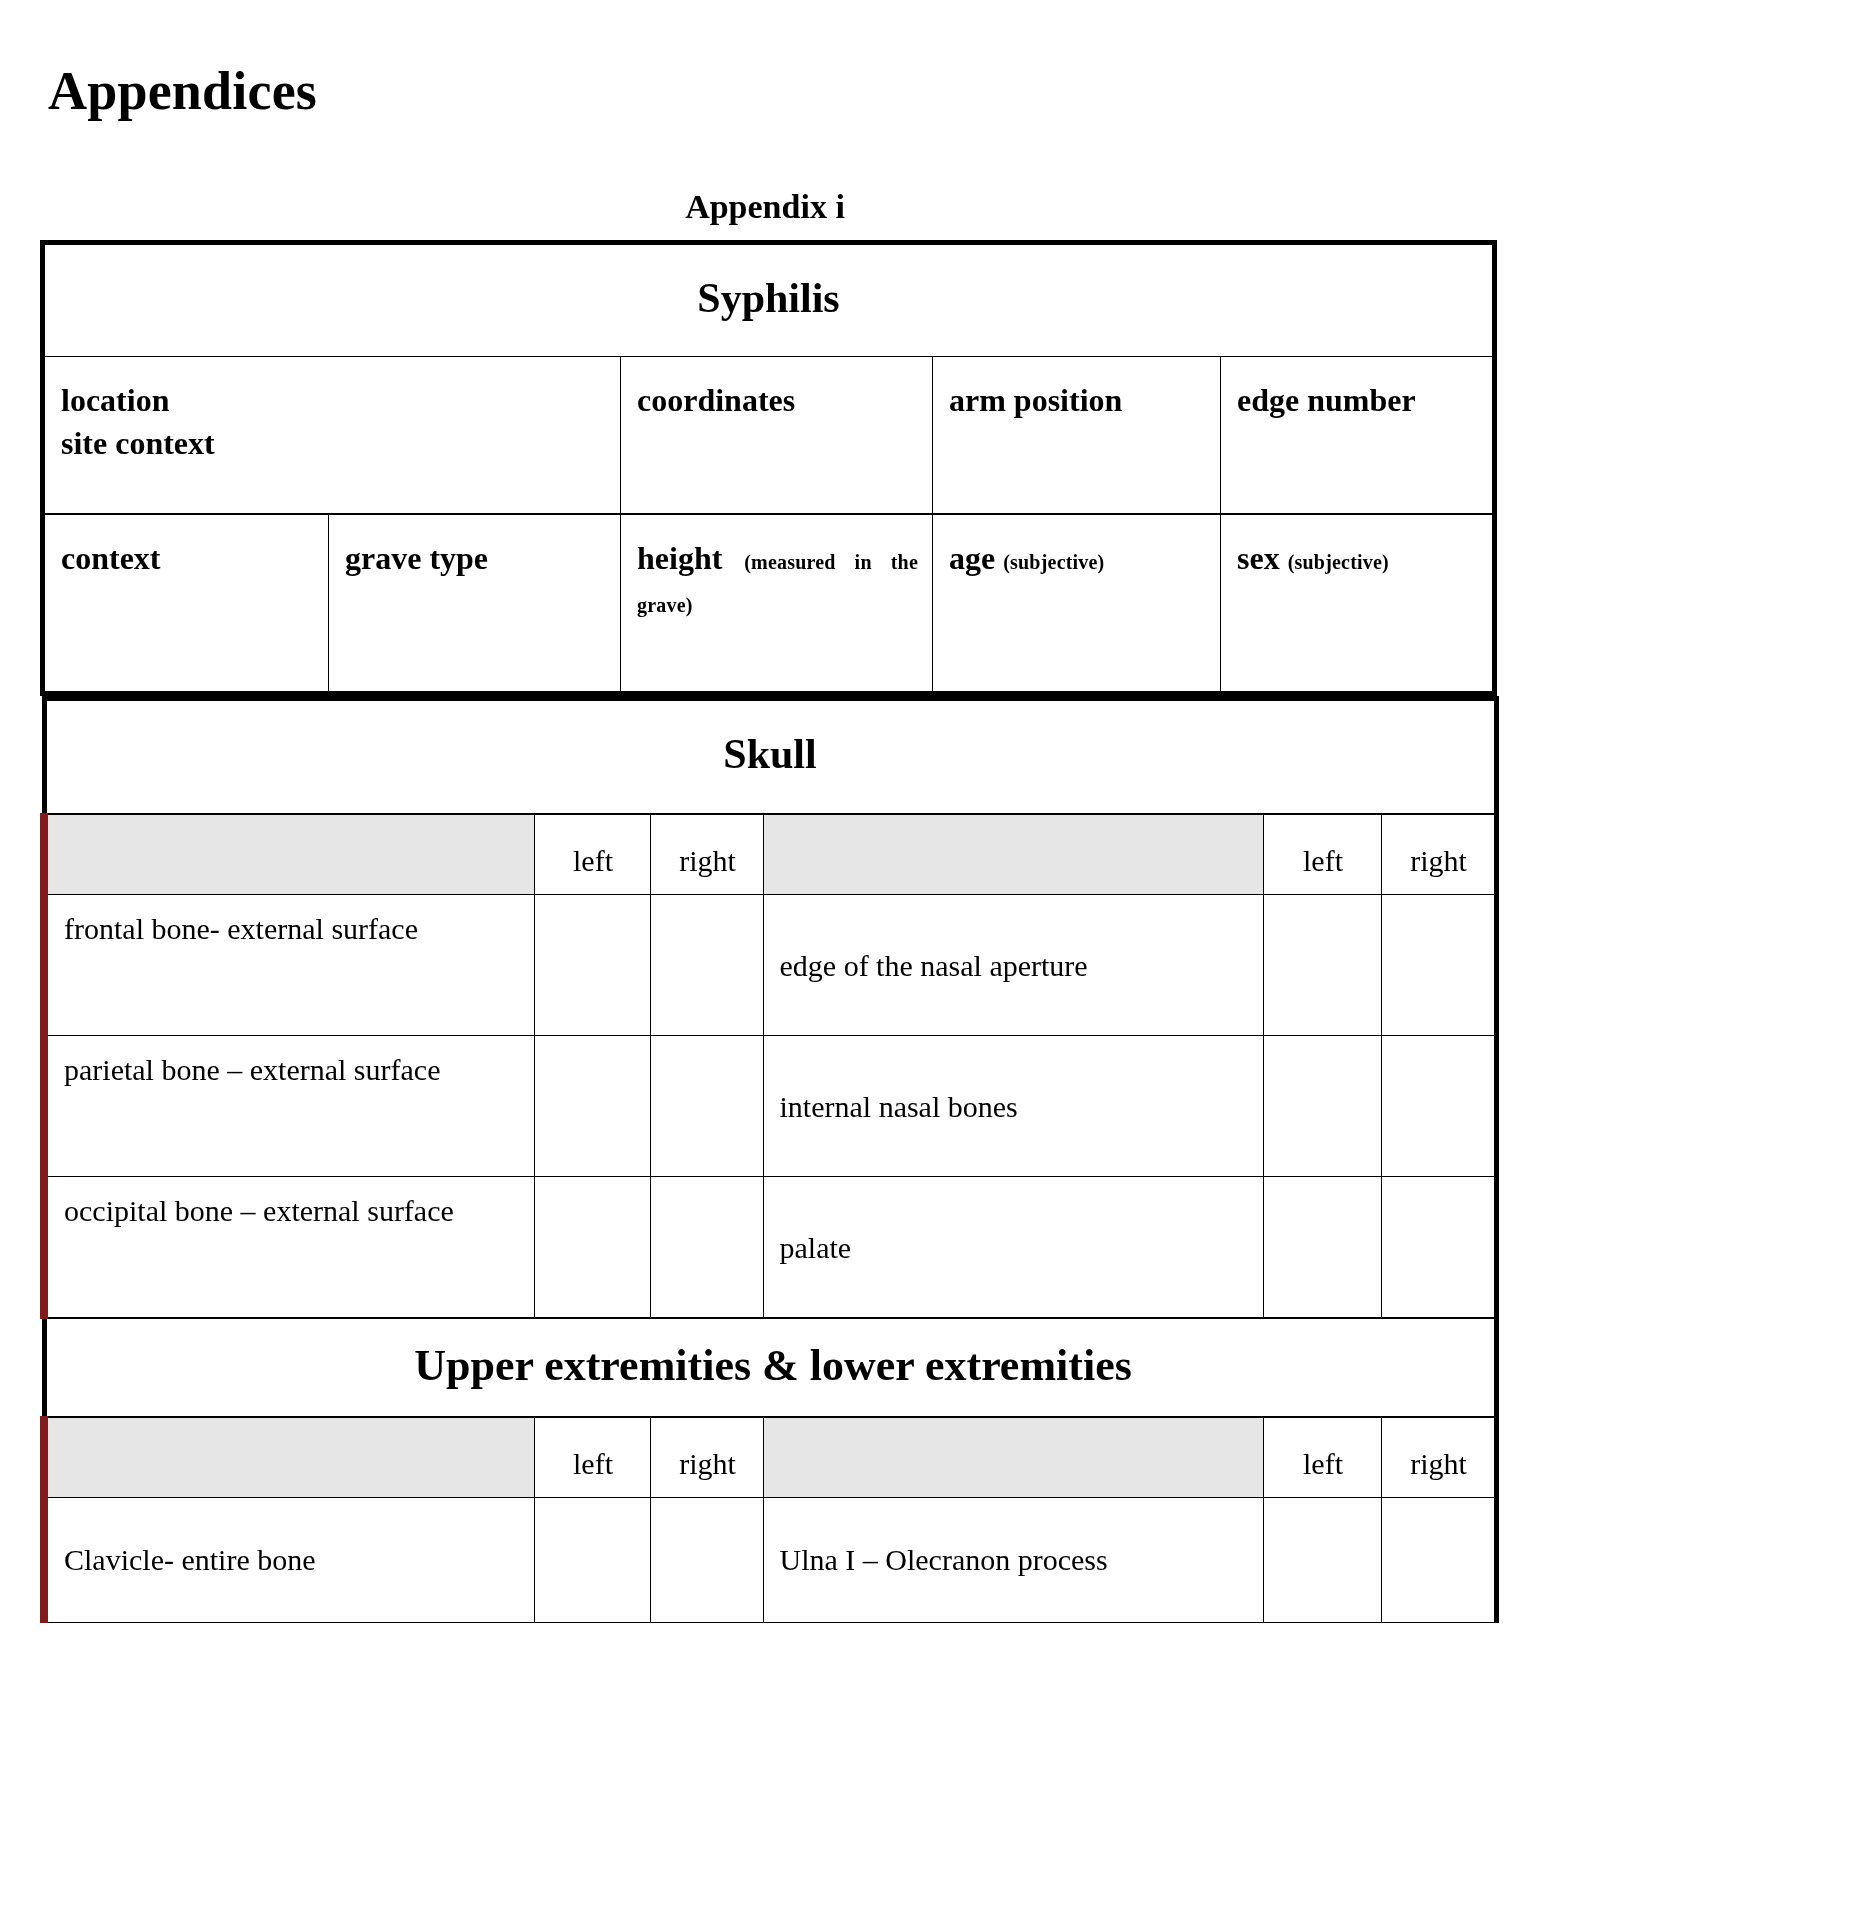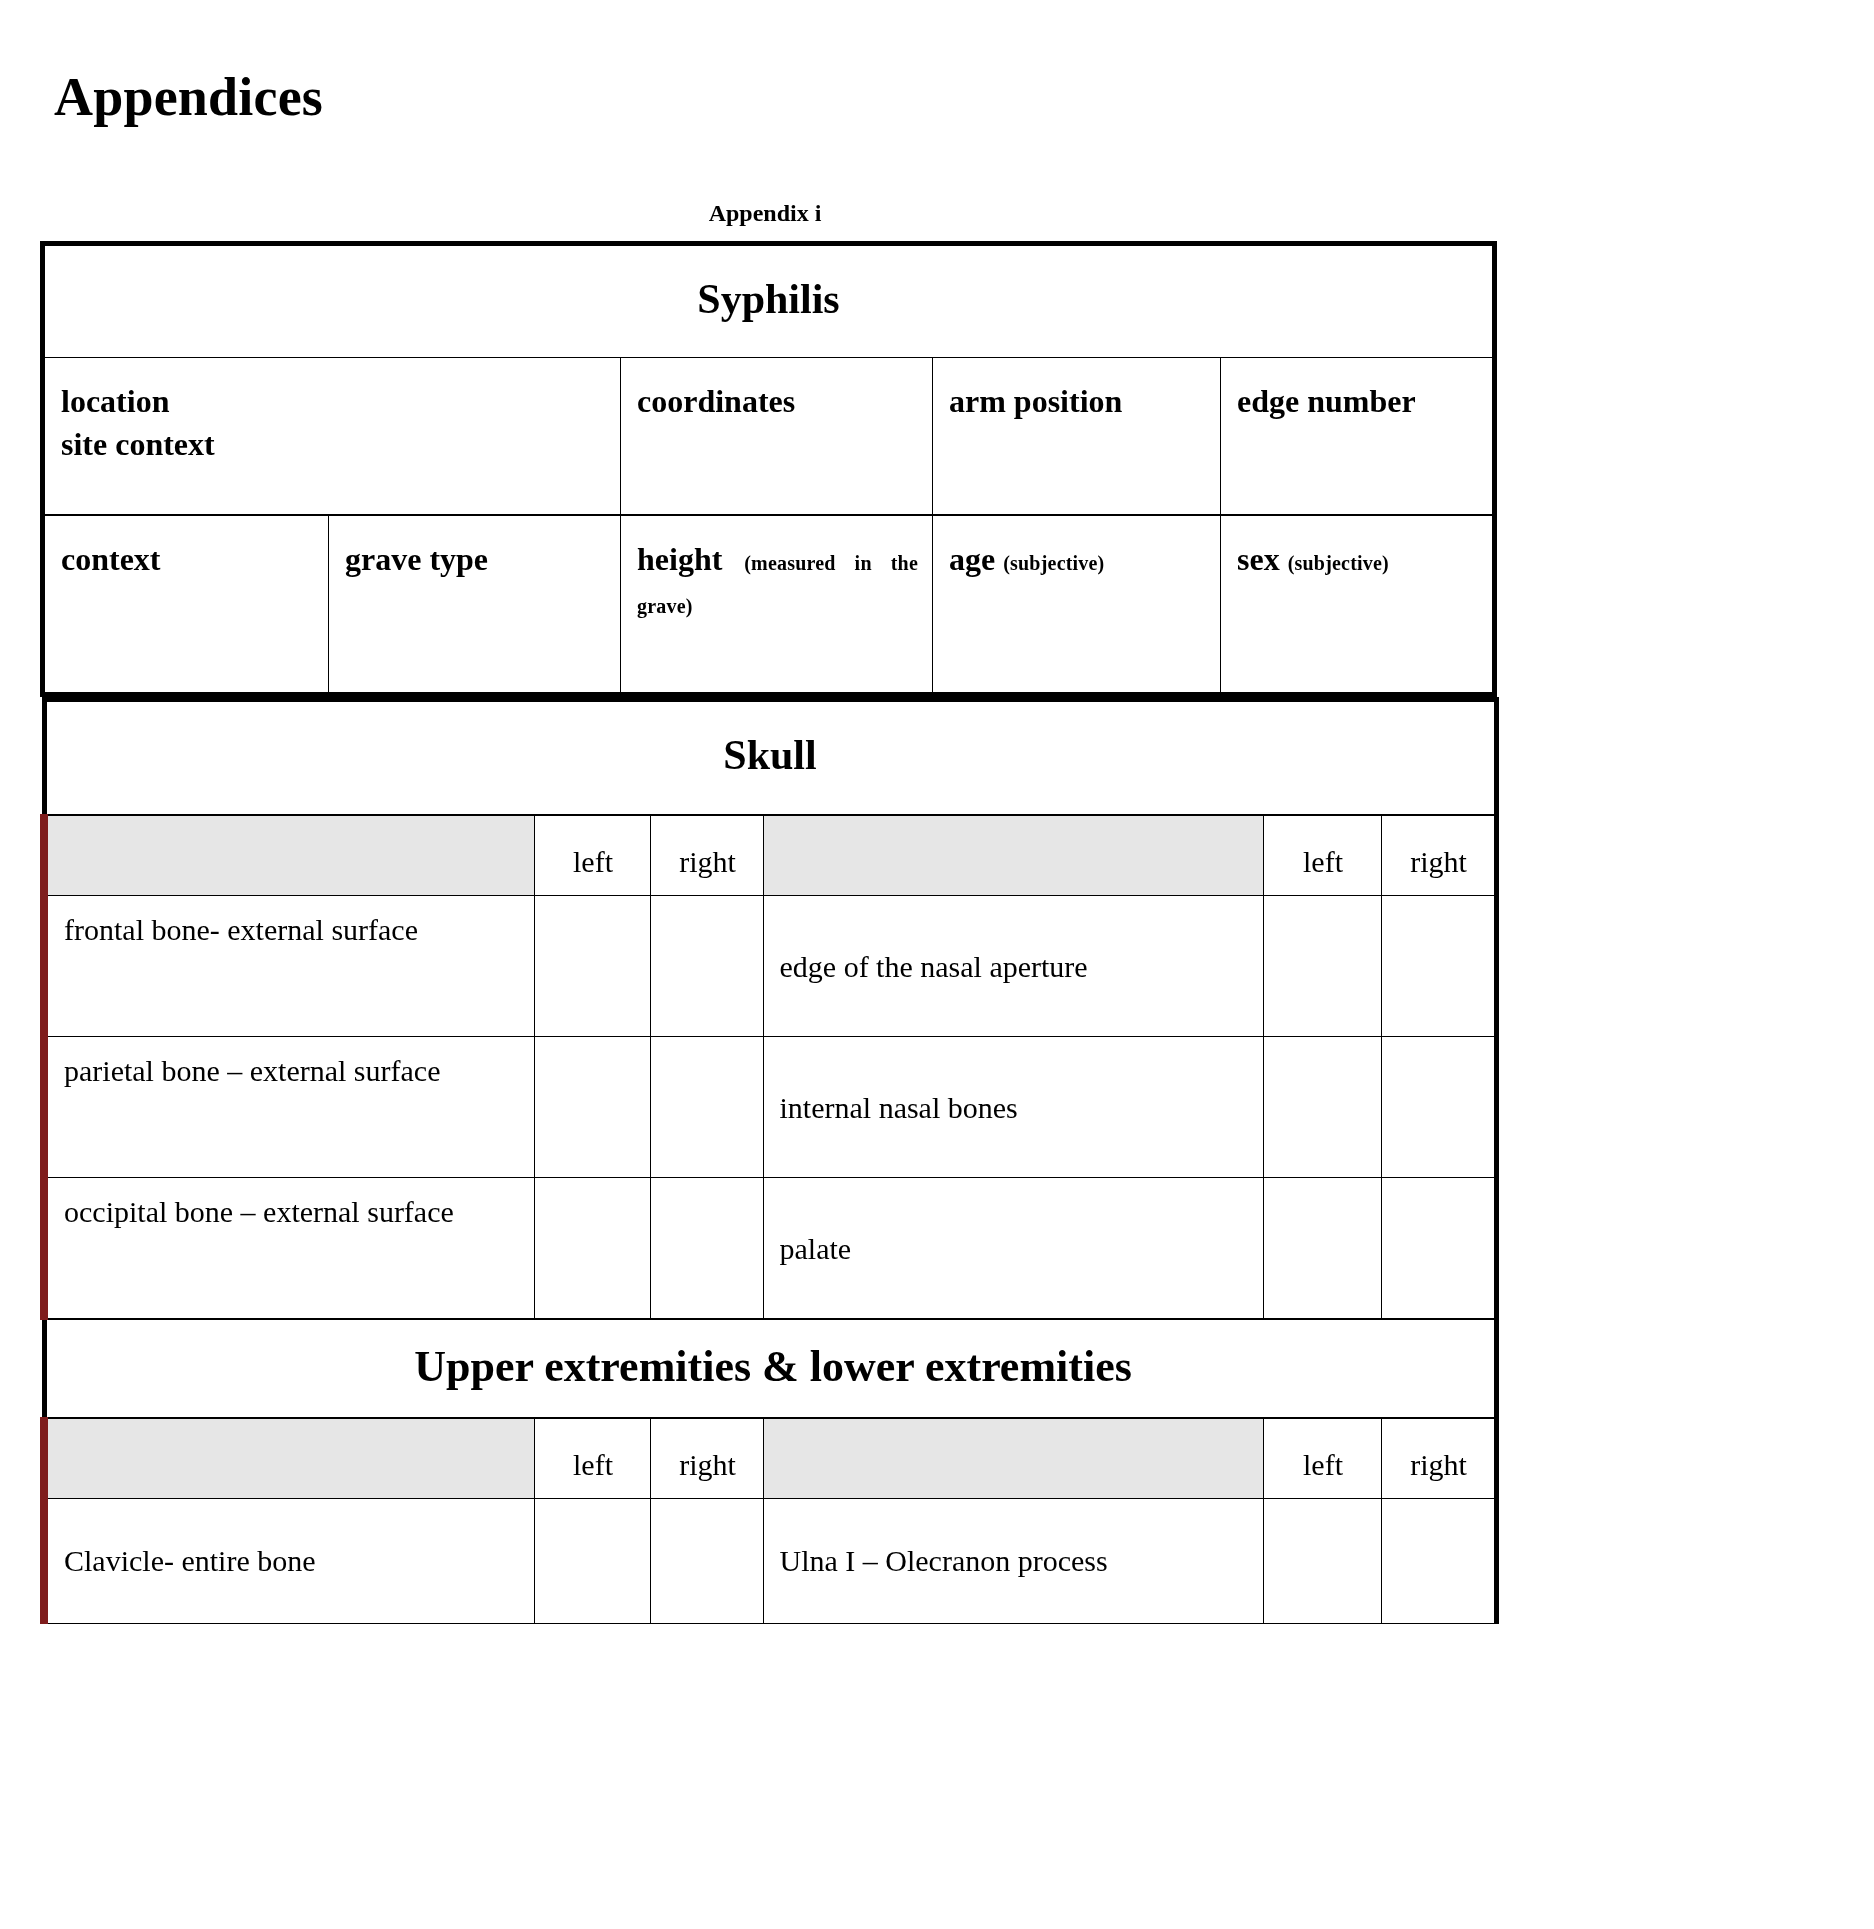--- a/index.html
+++ b/index.html
@@ -20,28 +20,28 @@
     height: 1929px;
     box-sizing: border-box;
     padding: 0 40px;
   }
 
   
   .doc-title {
     font-size: 54px;
     font-weight: bold;
     line-height: 1;
-    margin: 14px;
+    margin: 8px;
     padding-top: 56px;
     padding-left: 0px;
     letter-spacing: 0.2px;
   }
   .appendix-label {
     text-align: center;
-    font-size: 24px;
+    font-size: 34px;
     font-weight: bold;
     margin: 0;
     padding-top: 62px;
     padding-bottom: 14px;
     width: 1450px;
     margin-left: 0px;
   }
 
   
   table.doc-table {

